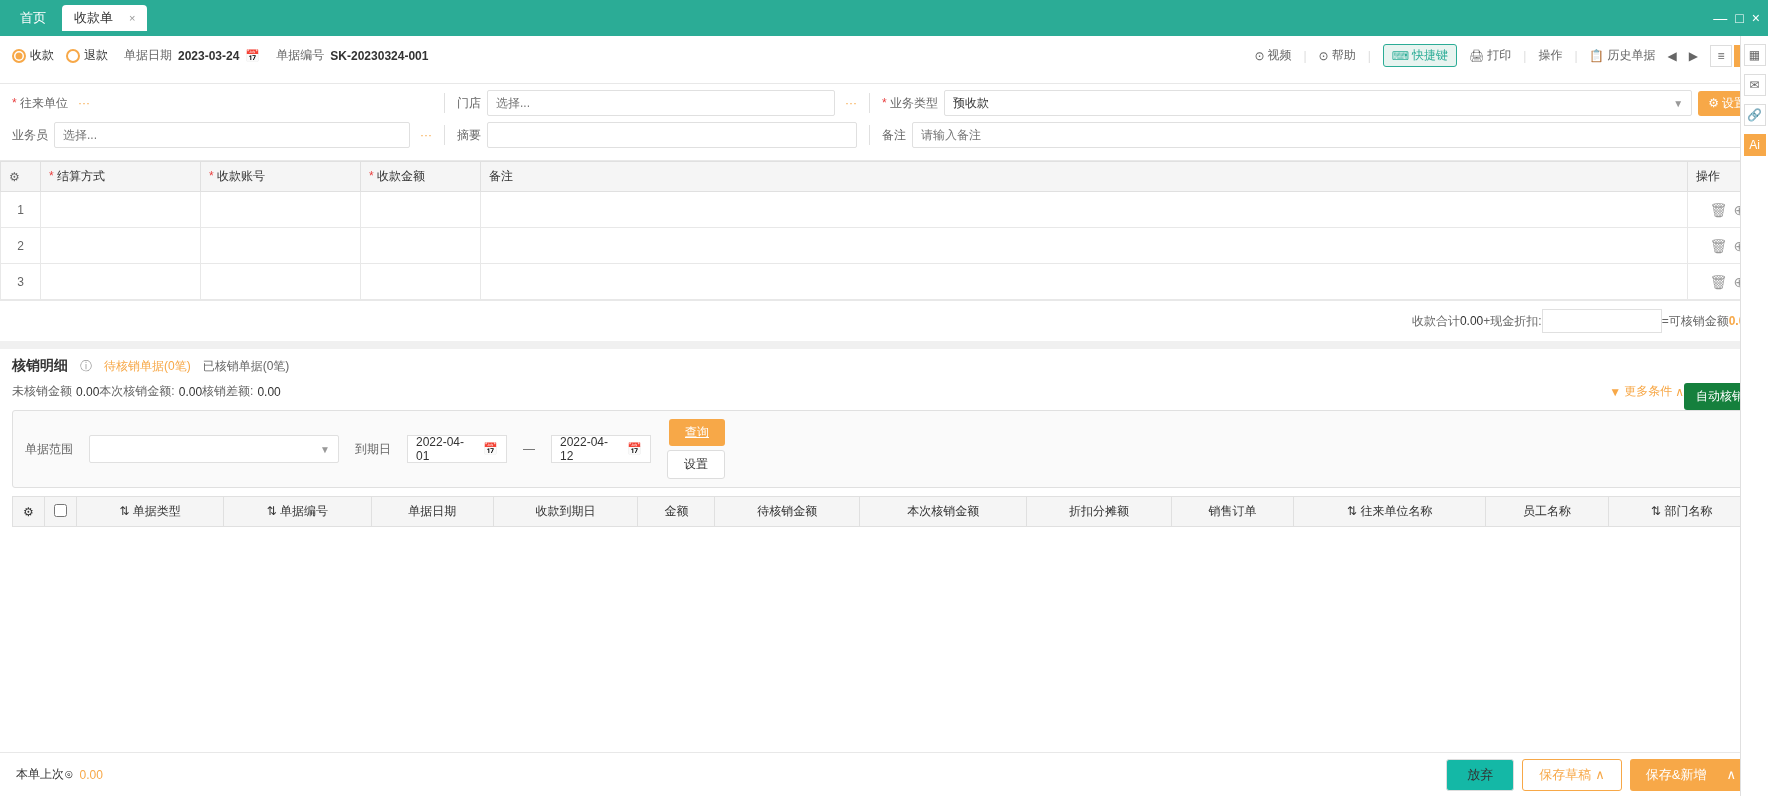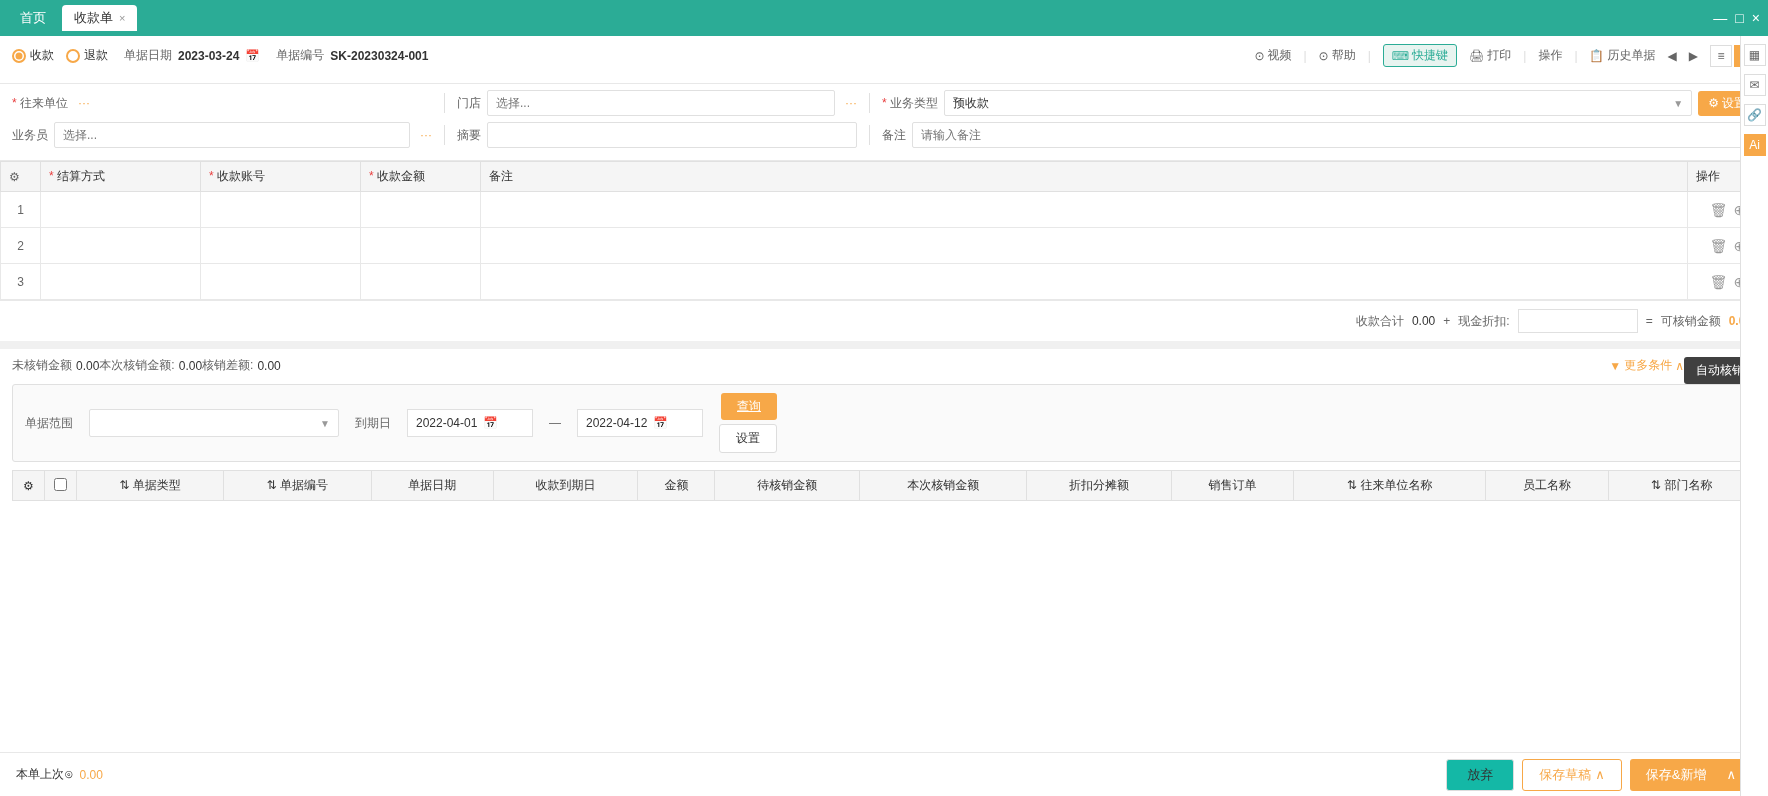--- a/index.html
+++ b/index.html
@@ -6,21 +6,21 @@
     body { font-family: 'Microsoft YaHei', Arial, sans-serif; font-size: 12px; background: #f0f0f0; color: #333; overflow: hidden; width: 1768px; height: 796px; }
 
     
     .top-nav {
       display: flex; align-items: center; background: #2bac96; height: 36px; padding: 0 8px;
       justify-content: space-between;
     }
     .top-nav-left { display: flex; align-items: center; gap: 4px; }
     .nav-tab { padding: 4px 12px; border-radius: 4px 4px 0 0; cursor: pointer; color: white; font-size: 13px; }
     .nav-tab.home { background: transparent; }
-    .nav-tab.active { background: white; color: #333; display: flex; align-items: center; gap: 6px; }
+    .nav-tab.active { background: white; color: #333; display: flex; align-items: center; gap: 16px; }
     .top-nav-right { display: flex; align-items: center; gap: 8px; }
     .top-nav-right .icon-btn { color: white; cursor: pointer; font-size: 14px; }
 
     
     .main-area { background: white; margin: 0; padding: 0; height: calc(796px - 36px); overflow: hidden; display: flex; flex-direction: column; }
 
     
     .form-header { padding: 8px 12px; background: white; border-bottom: 1px solid #e8e8e8; }
     .form-header-row1 { display: flex; align-items: center; gap: 16px; margin-bottom: 8px; }
     .radio-group { display: flex; gap: 12px; align-items: center; }
@@ -54,21 +54,21 @@
     .data-table { width: 100%; border-collapse: collapse; }
     .data-table th { background: #f5f5f5; border: 1px solid #e0e0e0; padding: 6px 8px; text-align: left; font-weight: normal; color: #333; font-size: 12px; white-space: nowrap; }
     .data-table td { border: 1px solid #e8e8e8; padding: 4px 8px; height: 36px; font-size: 12px; }
     .data-table th.required::before { content: '* '; color: #e84040; }
     .settings-icon { cursor: pointer; color: #666; }
     .row-num { color: #666; text-align: center; }
     .action-btns { display: flex; gap: 6px; justify-content: center; }
     .action-btn { cursor: pointer; color: #999; font-size: 14px; }
 
     
-    .summary-row { display: flex; align-items: center; justify-content: flex-end; padding: 8px 16px; background: white; gap: 8px; font-size: 12px; border-top: 1px solid #e8e8e8; }
+    .summary-row { display: flex; align-items: center; justify-content: flex-end; padding: 8px 16px; background: white; font-size: 12px; border-top: 1px solid #e8e8e8; }
     .summary-label { color: #666; }
     .summary-value { color: #333; }
     .summary-orange { color: #f7a848; font-weight: bold; }
     .summary-input { border: 1px solid #e0e0e0; width: 120px; height: 24px; padding: 0 6px; font-size: 12px; }
 
     
     .section-divider { height: 8px; background: #f0f0f0; }
 
     
     .verification-section { flex: 1; overflow: hidden; display: flex; flex-direction: column; background: white; padding: 8px 12px 0; }
@@ -77,27 +77,27 @@
     .info-icon { color: #999; cursor: pointer; }
     .tab-item { font-size: 12px; cursor: pointer; }
     .tab-item.orange { color: #f7a848; }
     .tab-item.gray { color: #666; }
 
     .stats-row { display: flex; align-items: flex-start; font-size: 12px; }
     .stat-item { display: flex; align-items: center; gap: 4px; }
     .stat-label { color: #666; }
     .stat-value { color: #333; }
     .more-conditions { color: #f7a848; cursor: pointer; display: flex; align-items: center; gap: 3px; margin-left: auto; }
-    .auto-verify-btn { background: #404040; color: white; border: none; border-radius: 3px; padding: 5px 12px; cursor: pointer; font-size: 12px; }
+    .auto-verify-btn { background: #15803d; color: white; border: none; border-radius: 3px; padding: 5px 12px; cursor: pointer; font-size: 12px; }
 
     
     .filter-row { border: 1px solid #e0e0e0; border-radius: 3px; padding: 8px 12px; margin-bottom: 8px; display: flex; align-items: center; gap: 16px; background: #fafafa; }
     .filter-label { color: #666; font-size: 12px; white-space: nowrap; }
     .filter-select { border: 1px solid #e0e0e0; border-radius: 2px; padding: 4px 8px; font-size: 12px; min-width: 200px; height: 28px; background: white; display: flex; align-items: center; justify-content: space-between; cursor: pointer; flex: 0 0 250px; }
-    .filter-date { border: 1px solid #e0e0e0; border-radius: 0; padding: 4px 8px; font-size: 12px; width: 126px; height: 28px; display: flex; align-items: center; gap: 6px; background: white; cursor: pointer; }
+    .filter-date { border: 1px solid #e0e0e0; border-radius: 0; padding: 4px 8px; font-size: 12px; width: 100px; height: 28px; display: flex; align-items: center; gap: 6px; background: white; cursor: pointer; }
     .date-sep { color: #666; }
     .query-btn { background: #f7a848; color: white; border: none; border-radius: 3px; padding: 5px 16px; cursor: pointer; font-size: 12px; margin-left: auto; text-decoration: underline; }
     .set-btn { background: white; color: #333; border: 1px solid #ddd; border-radius: 3px; padding: 5px 16px; cursor: pointer; font-size: 12px; }
     .filter-btns { display: flex; flex-direction: column; gap: 4px; }
 
     
     .bottom-table { width: 100%; border-collapse: collapse; font-size: 12px; }
     .bottom-table th { background: #f5f5f5; border: 1px solid #e0e0e0; padding: 6px 8px; text-align: center; font-weight: normal; color: #333; white-space: nowrap; }
     .bottom-table th.sort { cursor: pointer; text-align: center; }
     .checkbox-cell { text-align: center; }
@@ -311,20 +311,26 @@
     <span class="summary-label">现金折扣:</span>
     <input class="summary-input" type="text" style="">
     <span class="summary-label">=</span>
     <span class="summary-label">可核销金额</span>
     <span class="summary-orange">0.00</span>
   </div>
 
   <div class="section-divider"></div>
 
   <div class="verification-section">
+    <div class="section-title-row">
+      <span class="section-title">核销明细</span>
+      <span class="info-icon">ⓘ</span>
+      <span class="tab-item orange">待核销单据(0笔)</span>
+      <span class="tab-item gray">已核销单据(0笔)</span>
+    </div>
 
     <div class="stats-row">
       <div class="stat-item">
         <span class="stat-label">未核销金额</span>
         <span class="stat-value">0.00</span>
       </div>
       <div class="stat-item">
         <span class="stat-label">本次核销金额:</span>
         <span class="stat-value">0.00</span>
       </div>

